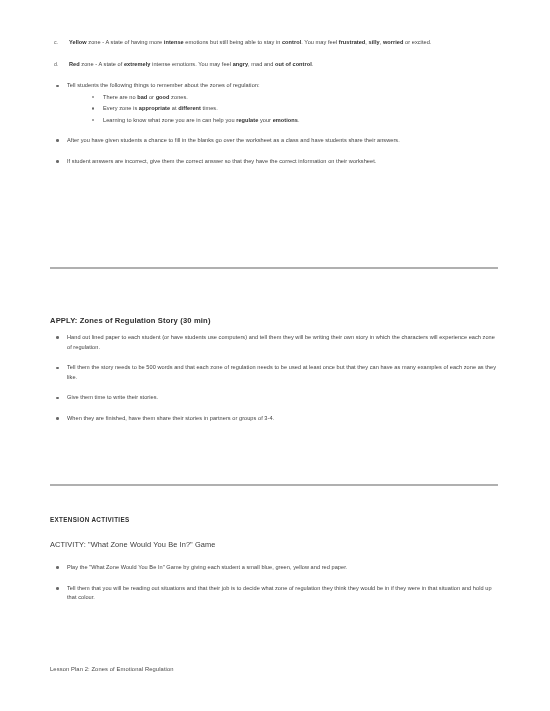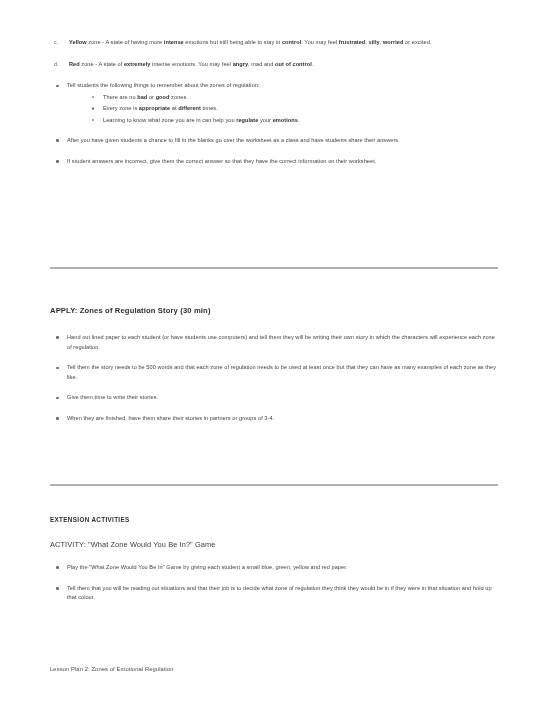--- a/index.html
+++ b/index.html
@@ -134,21 +134,21 @@
   }
   .h-activity {
     position: absolute;
     left: 50px;
     font-size: 7.4px;
     font-weight: 400;
     color: #3a3a3a;
     letter-spacing: 0.1px;
   }
 
-  #apply-heading { top: 306px; }
+  #apply-heading { top: 316px; }
   #extension-heading { top: 516px; }
   #activity-heading { top: 540px; }
 
   .block {
     position: absolute;
     left: 50px;
     width: 450px;
   }
   #apply-list { top: 333px; }
   #extension-list { top: 563px; }

